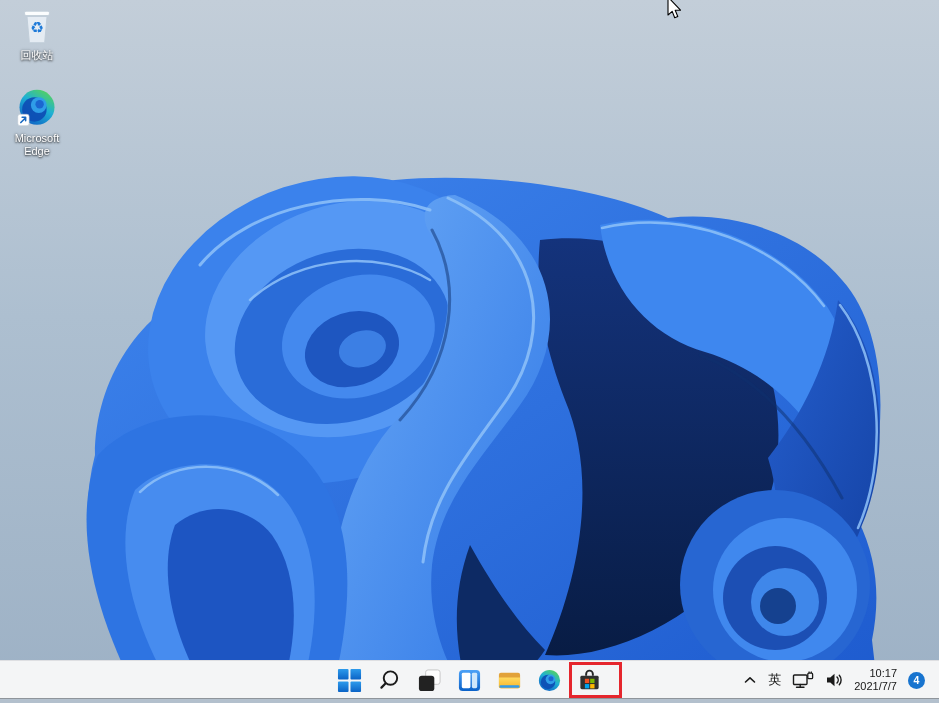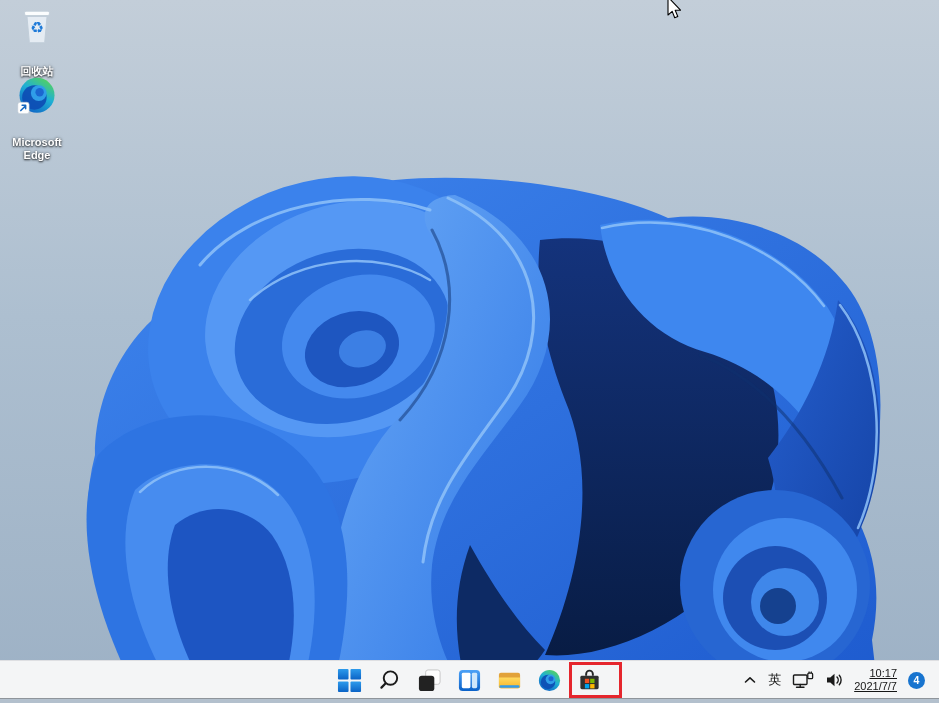--- a/index.html
+++ b/index.html
@@ -9,25 +9,25 @@
     background:#aebfd0; }
 
   
   .wallpaper { position:absolute; inset:0; }
 
   
   .desktop-icon { position:absolute; width:72px; display:flex;
     flex-direction:column; align-items:center; cursor:default; }
   .desktop-icon .glyph { width:42px; height:42px; display:flex;
     align-items:center; justify-content:center; }
-  .desktop-icon .caption { margin-top:18px; font-size:11px; line-height:13px;
+  .desktop-icon .caption { margin-top:2px; font-size:11px; line-height:13px;
     color:#ffffff; text-align:center;
-    text-shadow:0 1px 2px rgba(0,0,0,.75), 0 0 3px rgba(0,0,0,.5);font-weight:bold; }
+    text-shadow:0 1px 2px rgba(0,0,0,.75), 0 0 3px rgba(0,0,0,.5); }
   #icon-recycle { left:1px; top:5px; }
-  #icon-edge    { left:1px; top:76px; }
+  #icon-edge    { left:1px; top:88px; }
 
   
   .cursor { position:absolute; left:663px; top:-3px; pointer-events:none; }
 
   
   .taskbar { position:absolute; left:0; bottom:5px; width:939px; height:38px;
     background:#f4f5f6; border-top:1px solid rgba(120,130,140,.18);
     display:flex; align-items:center; }
   .bottom-strip { position:absolute; left:0; bottom:0; width:939px; height:5px;
     background:#b3c0cd; border-top:1px solid #8f959b; }
@@ -36,21 +36,21 @@
     transform:translateX(-50%); display:flex; align-items:center; }
   .tb-btn { width:40px; height:38px; display:flex; align-items:center;
     justify-content:center; border-radius:4px; cursor:pointer; }
 
   .tb-tray { position:absolute; right:0; top:0; height:38px; display:flex;
     align-items:center; gap:11px; padding-right:14px; }
   .tray-btn { display:flex; align-items:center; justify-content:center;
     height:30px; cursor:pointer; }
   .ime { font-size:13px; color:#141414; }
   .clock { text-align:right; font-size:11px; line-height:13px; color:#161616;
-    cursor:pointer;text-decoration:underline; }
+    cursor:pointer; }
   .notif-badge { width:17px; height:17px; border-radius:50%;
     background:#1874cf; color:#fff; font-size:10.5px; font-weight:bold;
     display:flex; align-items:center; justify-content:center; cursor:pointer; }
 
   
   .highlight-box { position:absolute; left:569px; top:662px; width:53px;
     height:36px; border:3px solid #e5262d; pointer-events:none; }
 </style>
 </head>
 <body>

